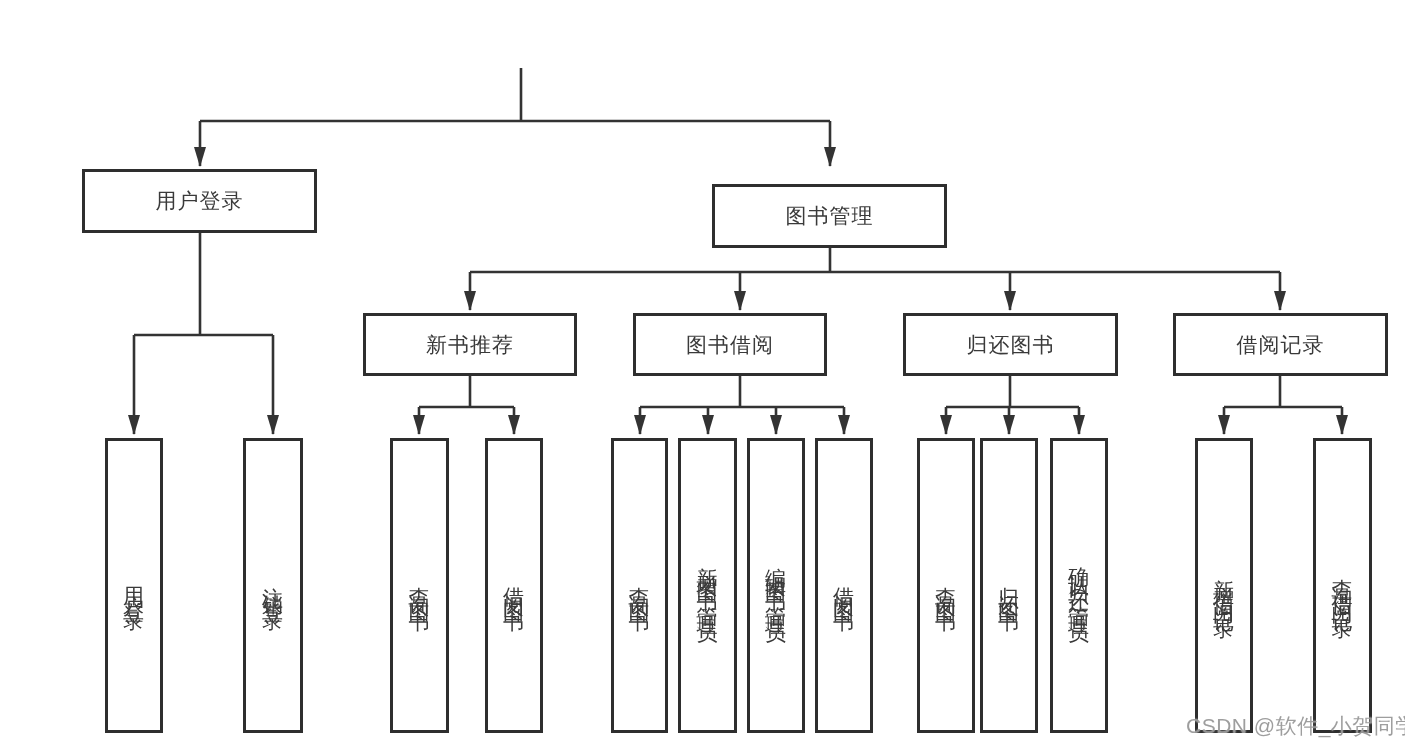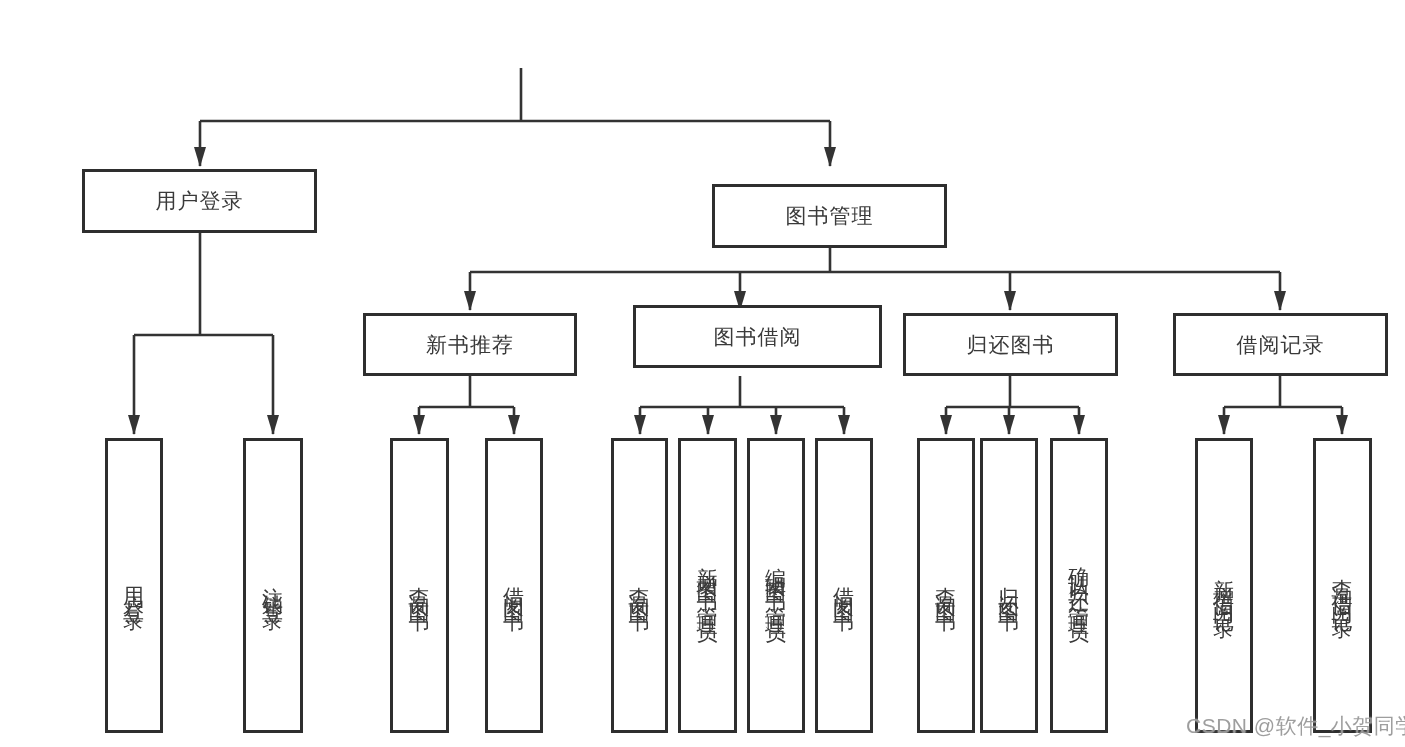--- a/index.html
+++ b/index.html
@@ -108,21 +108,21 @@
   <div class="node hnode" style="left:82px;top:169px;width:235px;height:64px">
     <span>用户登录</span>
   </div>
   <div class="node hnode" style="left:712px;top:184px;width:235px;height:64px">
     <span>图书管理</span>
   </div>
 
   <div class="node hnode" style="left:363px;top:313px;width:214px;height:63px">
     <span>新书推荐</span>
   </div>
-  <div class="node hnode" style="left:633px;top:305px;width:249px;height:63px">
+  <div class="node hnode" style="left:633px;top:313px;width:194px;height:63px">
     <span>图书借阅</span>
   </div>
   <div class="node hnode" style="left:903px;top:313px;width:215px;height:63px">
     <span>归还图书</span>
   </div>
   <div class="node hnode" style="left:1173px;top:313px;width:215px;height:63px">
     <span>借阅记录</span>
   </div>
 
   <div class="node leaf" style="left:105px;top:438px;width:58px;height:295px">

